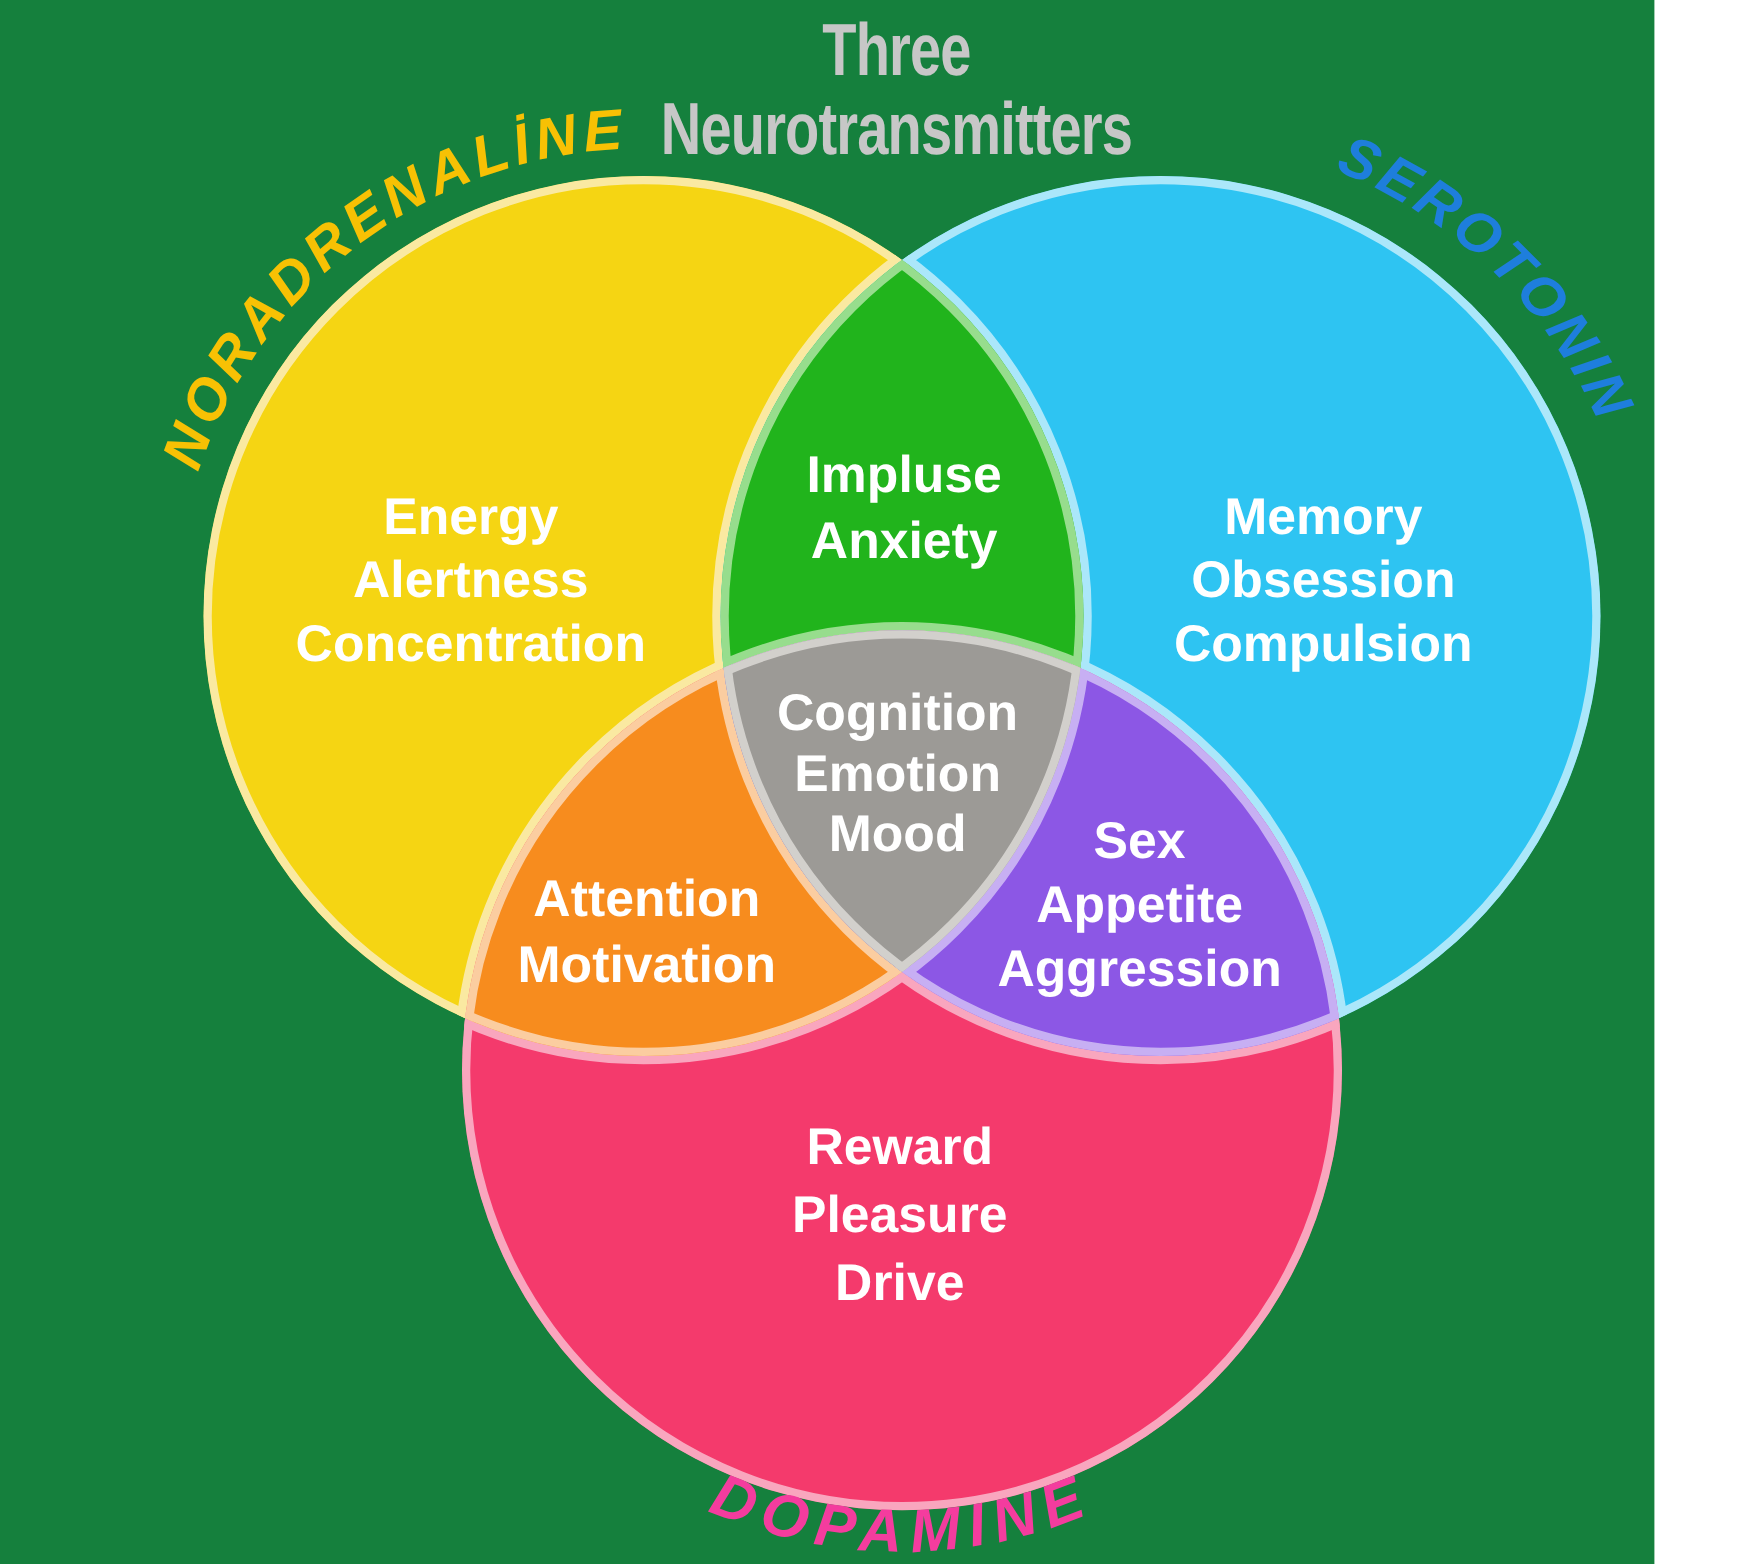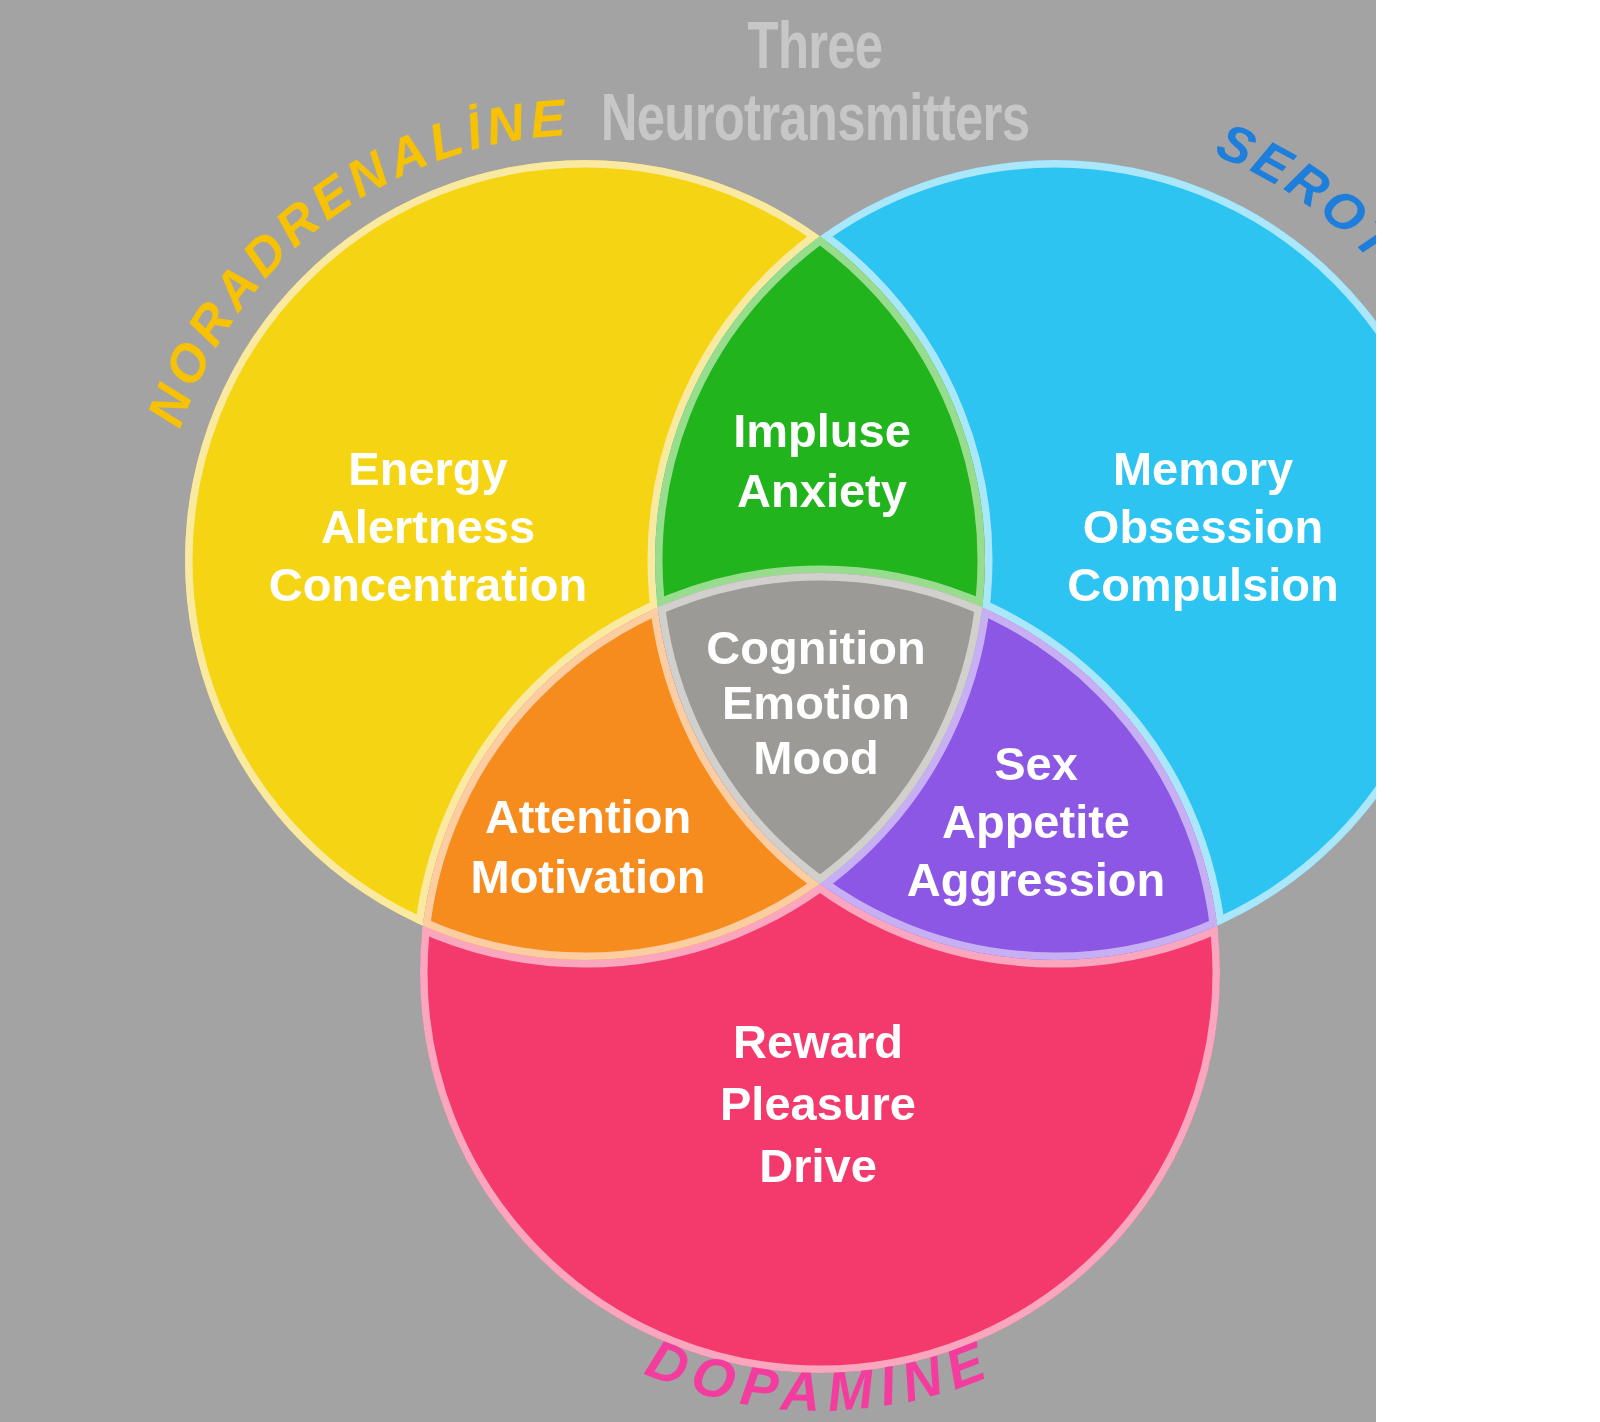--- a/index.html
+++ b/index.html
@@ -1,17 +1,17 @@
 <!DOCTYPE html>
 <html><head>
 <meta charset="utf-8">
 <style>
   html,body{margin:0;padding:0;background:#ffffff;}
   .stage{
-    width:1376px;height:1422px;position:relative;background:#a3a3a3;overflow:hidden;
+    width:1504px;height:1422px;position:relative;background:#15803d;overflow:hidden;
     font-family:"Liberation Sans", sans-serif;
   }
   svg{display:block;}
   .rim{fill:none;stroke-width:15;}
   .title-text{
     font-family:"Liberation Sans", sans-serif;
     font-weight:bold;font-size:67px;letter-spacing:-1px;
   }
   .curve-label{
     font-family:"Liberation Sans", sans-serif;

